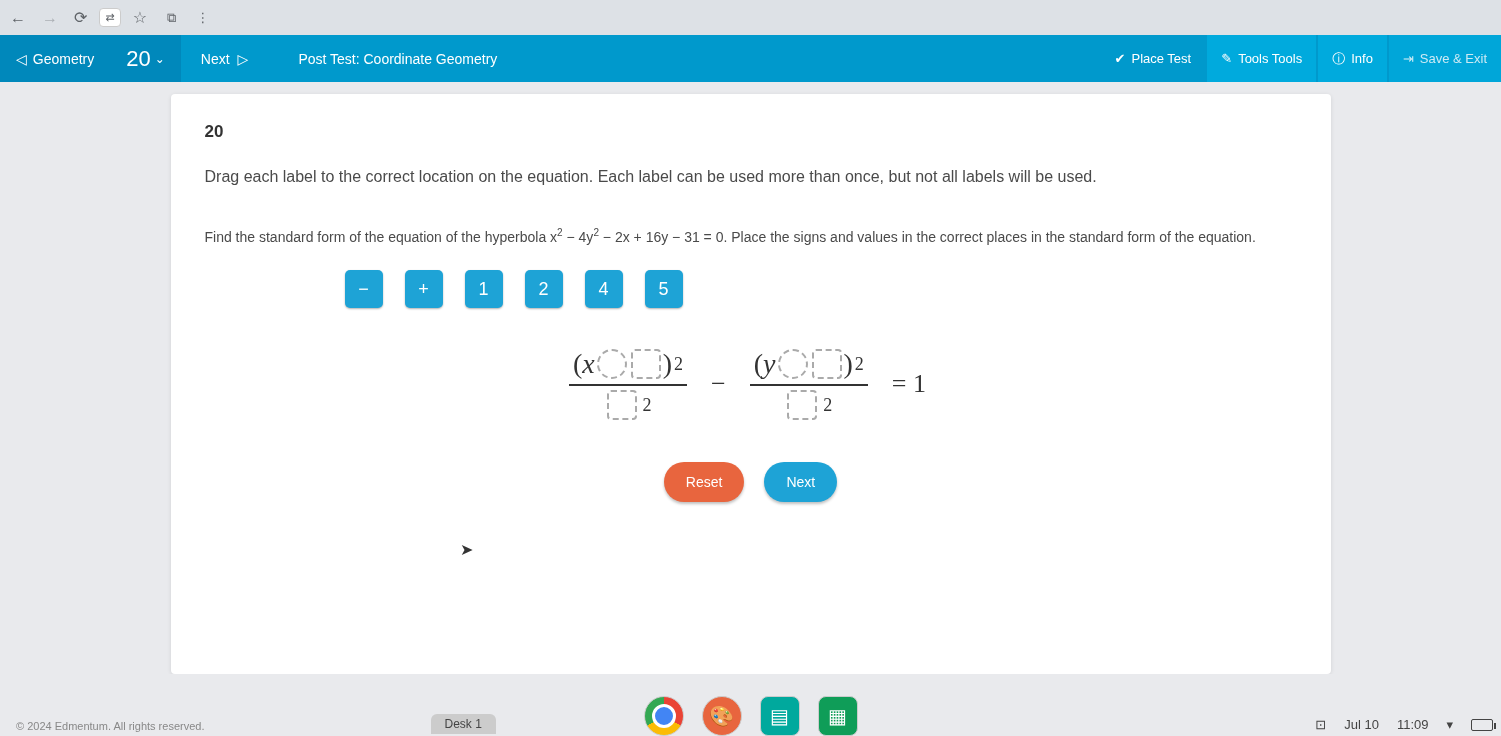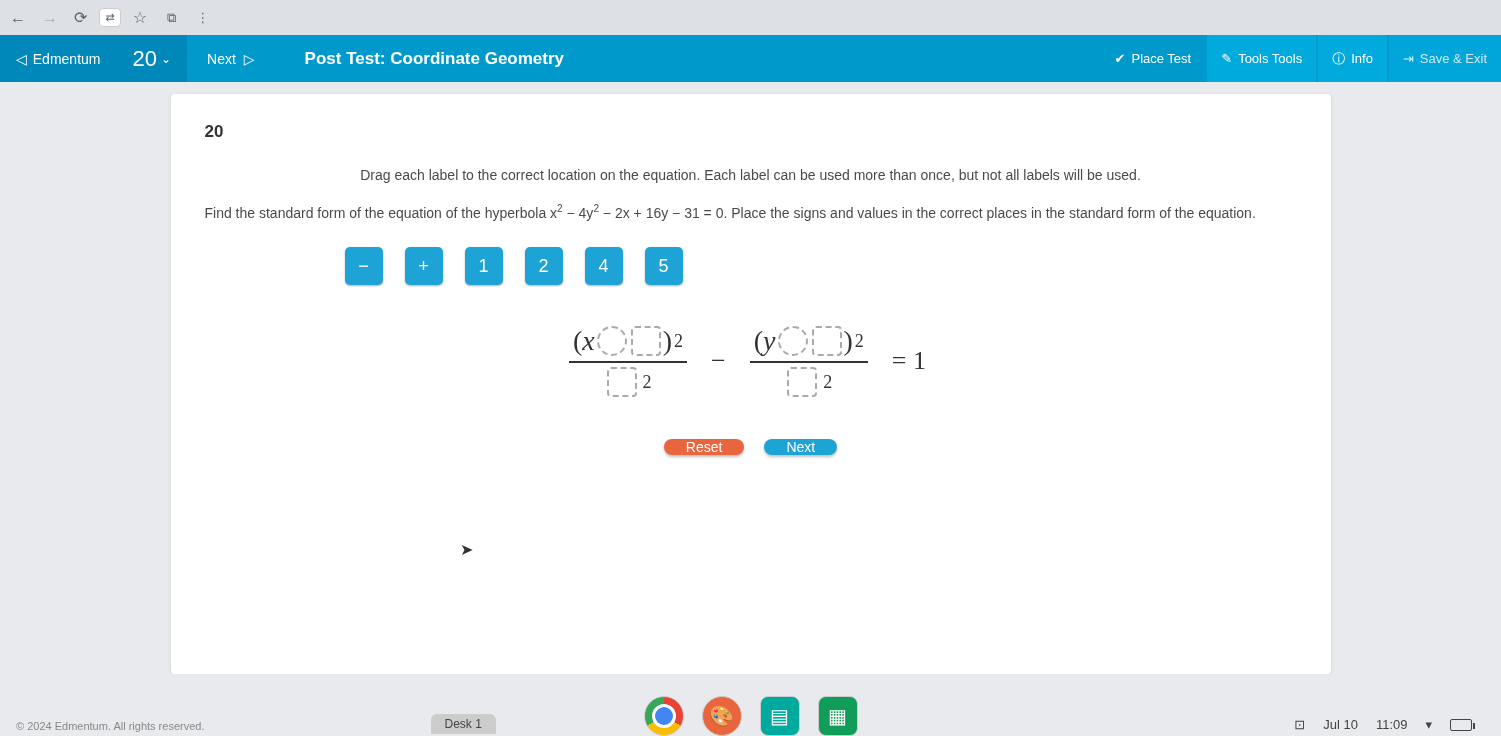--- a/index.html
+++ b/index.html
@@ -60,21 +60,21 @@
     gap: 4px;
   }
   .next-btn {
     height: 100%;
     display: flex;
     align-items: center;
     padding: 0 20px;
     gap: 8px;
     cursor: pointer;
   }
-  .test-title { padding-left: 30px; font-size: 17px; font-weight: 700; }
+  .test-title { padding-left: 30px; font-size: 14px; font-weight: 400; }
   .header-right { margin-left: auto; display: flex; align-items: center; height: 100%; gap: 2px; }
   .header-tool {
     background: #00aadd;
     height: 100%;
     display: flex;
     align-items: center;
     padding: 0 14px;
     gap: 6px;
     font-size: 13px;
     cursor: pointer;
@@ -91,21 +91,21 @@
   }
   .question-card {
     background: #fff;
     width: 1160px;
     border-radius: 4px;
     box-shadow: 0 1px 4px rgba(0,0,0,0.1);
     padding: 28px 34px;
     color: #4a4a4a;
   }
   .q-num-label { font-size: 17px; font-weight: 700; color: #333; margin-bottom: 22px; }
-  .instruction { font-size: 14px; line-height: 1.6; margin-bottom: 12px; text-align: center; }
+  .instruction { font-size: 16px; line-height: 1.6; margin-bottom: 32px; }
   .find-text { font-size: 14px; line-height: 2.2; }
   .sup { font-size: 10px; vertical-align: super; }
   .tiles-row {
     display: flex;
     gap: 22px;
     justify-content: center;
     margin: 18px 0 40px 140px;
     width: fit-content;
   }
   .tile {
@@ -163,21 +163,21 @@
     margin-left: 2px;
   }
   .op { font-style: normal; padding: 0 6px; font-size: 26px;}
   .buttons-row {
     display: flex;
     justify-content: center;
     gap: 20px;
     margin-top: 42px;
   }
   .btn {
-    padding: 0 22px;
+    padding: 12px 22px;
     border-radius: 20px;
     border: none;
     color: #fff;
     font-size: 14px;
     cursor: pointer;
     box-shadow: 0 2px 3px rgba(0,0,0,0.25);
   }
   .btn-reset { background: #e8653e; }
   .btn-next { background: #1ea3d6; }
   .cursor-ptr {
@@ -185,21 +185,21 @@
     left: 460px;
     top: 540px;
     font-size: 16px;
     color: #333;
   }
   .footer-bar {
     background: #e9eaed;
     height: 62px;
     display: flex;
     align-items: flex-end;
-    padding: 0 29px 4px 16px;
+    padding: 0 8px 4px 16px;
     font-size: 11px;
     color: #888;
     position: relative;
   }
   .task-icons {
     position: absolute;
     left: 50%;
     transform: translateX(-50%);
     bottom: 0;
     display: flex;
@@ -277,21 +277,21 @@
   <span class="url-badge">⇄</span>
   <span class="star-icon">☆</span>
   <span style="margin-left:8px;">⧉</span>
   <span style="margin-left:8px;">⋮</span>
 </div>
 
 <div class="app-header">
   <div class="header-left">
     <div class="prev-btn">
       <span>◁</span>
-      <span>Edmentum</span>
+      <span>Geometry</span>
     </div>
     <div class="q-number">
       <span>20</span>
       <span class="chevron-down">⌄</span>
     </div>
     <div class="next-btn">
       <span>Next</span>
       <span>▷</span>
     </div>
     <div class="test-title">Post Test: Coordinate Geometry</div>

